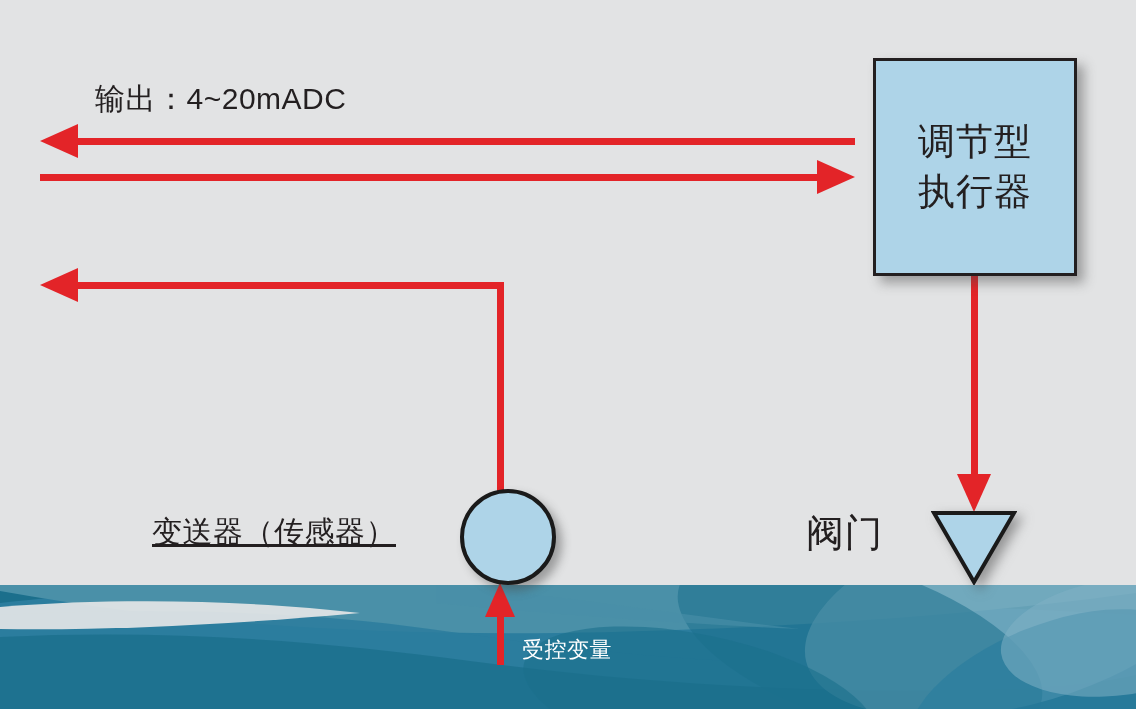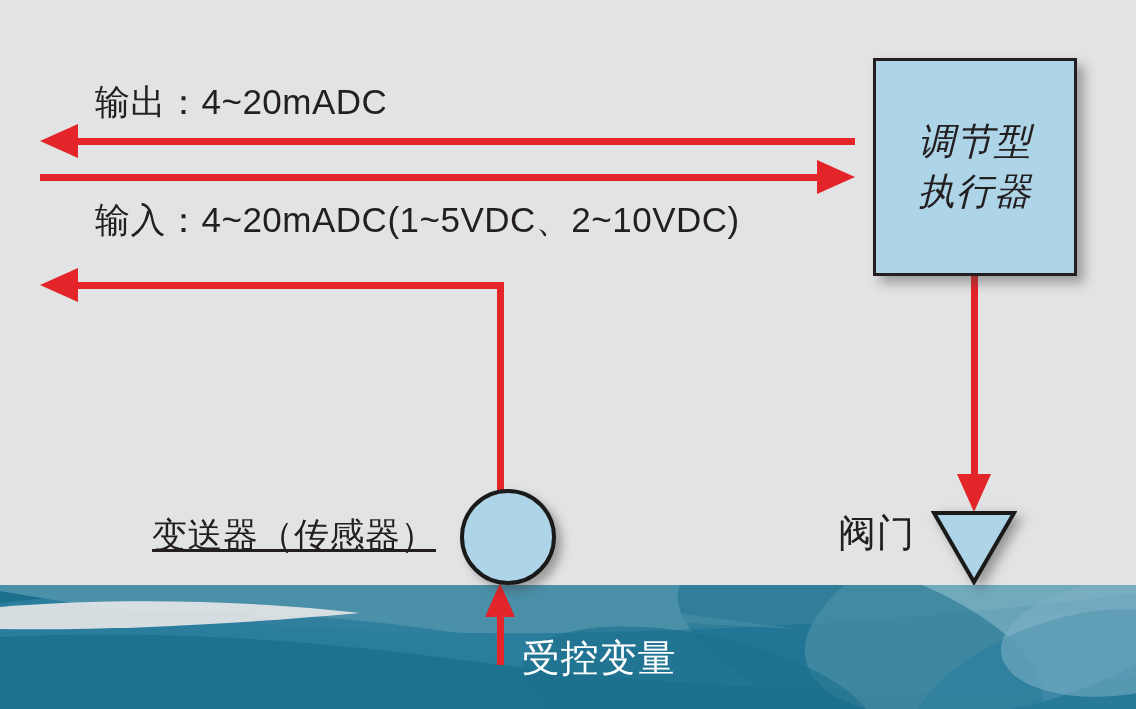--- a/index.html
+++ b/index.html
@@ -58,21 +58,21 @@
   .arrow-up {
     border-left: 15px solid transparent;
     border-right: 15px solid transparent;
     border-bottom: 34px solid #e32428;
   }
 
   
   .label {
     position: absolute;
     color: #231f20;
-    font-size: 35px;
+    font-size: 30px;
     line-height: 1.15;
     white-space: nowrap;
     letter-spacing: 0.5px;
   }
   .label-white {
     color: #ffffff;
   }
 
   
   #actuator-box {
@@ -88,21 +88,20 @@
     display: flex;
     flex-direction: column;
     align-items: center;
     justify-content: center;
   }
   #actuator-box .box-line {
     font-size: 37px;
     color: #231f20;
     line-height: 1.35;
     letter-spacing: 1px;
-    font-style: italic;
   }
 
   
   #transmitter-circle {
     position: absolute;
     left: 460px;
     top: 489px;
     width: 96px;
     height: 96px;
     border-radius: 50%;
@@ -144,41 +143,40 @@
       <path d="M436,0 C560,10 680,30 800,44 C700,40 560,30 436,18 Z" fill="#4a90a8" opacity="0.6"></path>
     </svg>
   </div>
 
   <div class="redline hline" style="left:72px; top:138px; width:783px;"></div>
   <div class="arrow arrow-left" style="left:40px; top:124px;"></div>
   <div class="label" style="left:95px; top:82px;">输出：4~20mADC</div>
 
   <div class="redline hline" style="left:40px; top:174px; width:781px;"></div>
   <div class="arrow arrow-right" style="left:817px; top:160px;"></div>
-  <div class="label" style="left:95px; top:200px;">输入：4~20mADC(1~5VDC、2~10VDC)</div>
 
   <div class="redline vline" style="left:497px; top:285px; height:215px;"></div>
   <div class="redline hline" style="left:72px; top:282px; width:432px;"></div>
   <div class="arrow arrow-left" style="left:40px; top:268px;"></div>
 
   <div class="redline vline" style="left:971px; top:276px; height:200px;"></div>
   <div class="arrow arrow-down" style="left:957px; top:474px;"></div>
 
   <div class="redline vline" style="left:497px; top:610px; height:55px;"></div>
   <div class="arrow arrow-up" style="left:485px; top:583px;"></div>
-  <div class="label label-white" style="left:522px; top:637px; font-size:38px;">受控变量</div>
+  <div class="label label-white" style="left:522px; top:637px; font-size:22px;">受控变量</div>
 
   <div id="actuator-box">
     <div class="box-line">调节型</div>
     <div class="box-line">执行器</div>
   </div>
 
   <div id="transmitter-circle"></div>
   <div class="label" style="left:152px; top:515px;text-decoration:underline;">变送器（传感器）</div>
 
   <div id="valve-triangle">
     <svg width="86" height="76" viewBox="0 0 86 76" xmlns="http://www.w3.org/2000/svg">
       <polygon points="3,4 83,4 43,73" fill="#aed4e8" stroke="#1a1a1a" stroke-width="4" stroke-linejoin="miter"></polygon>
     </svg>
   </div>
-  <div class="label" style="left:806px; top:512px; font-size:38px;margin-left:32px;">阀门</div>
+  <div class="label" style="left:806px; top:512px; font-size:38px;">阀门</div>
 
 </div>
 
 </body></html>

